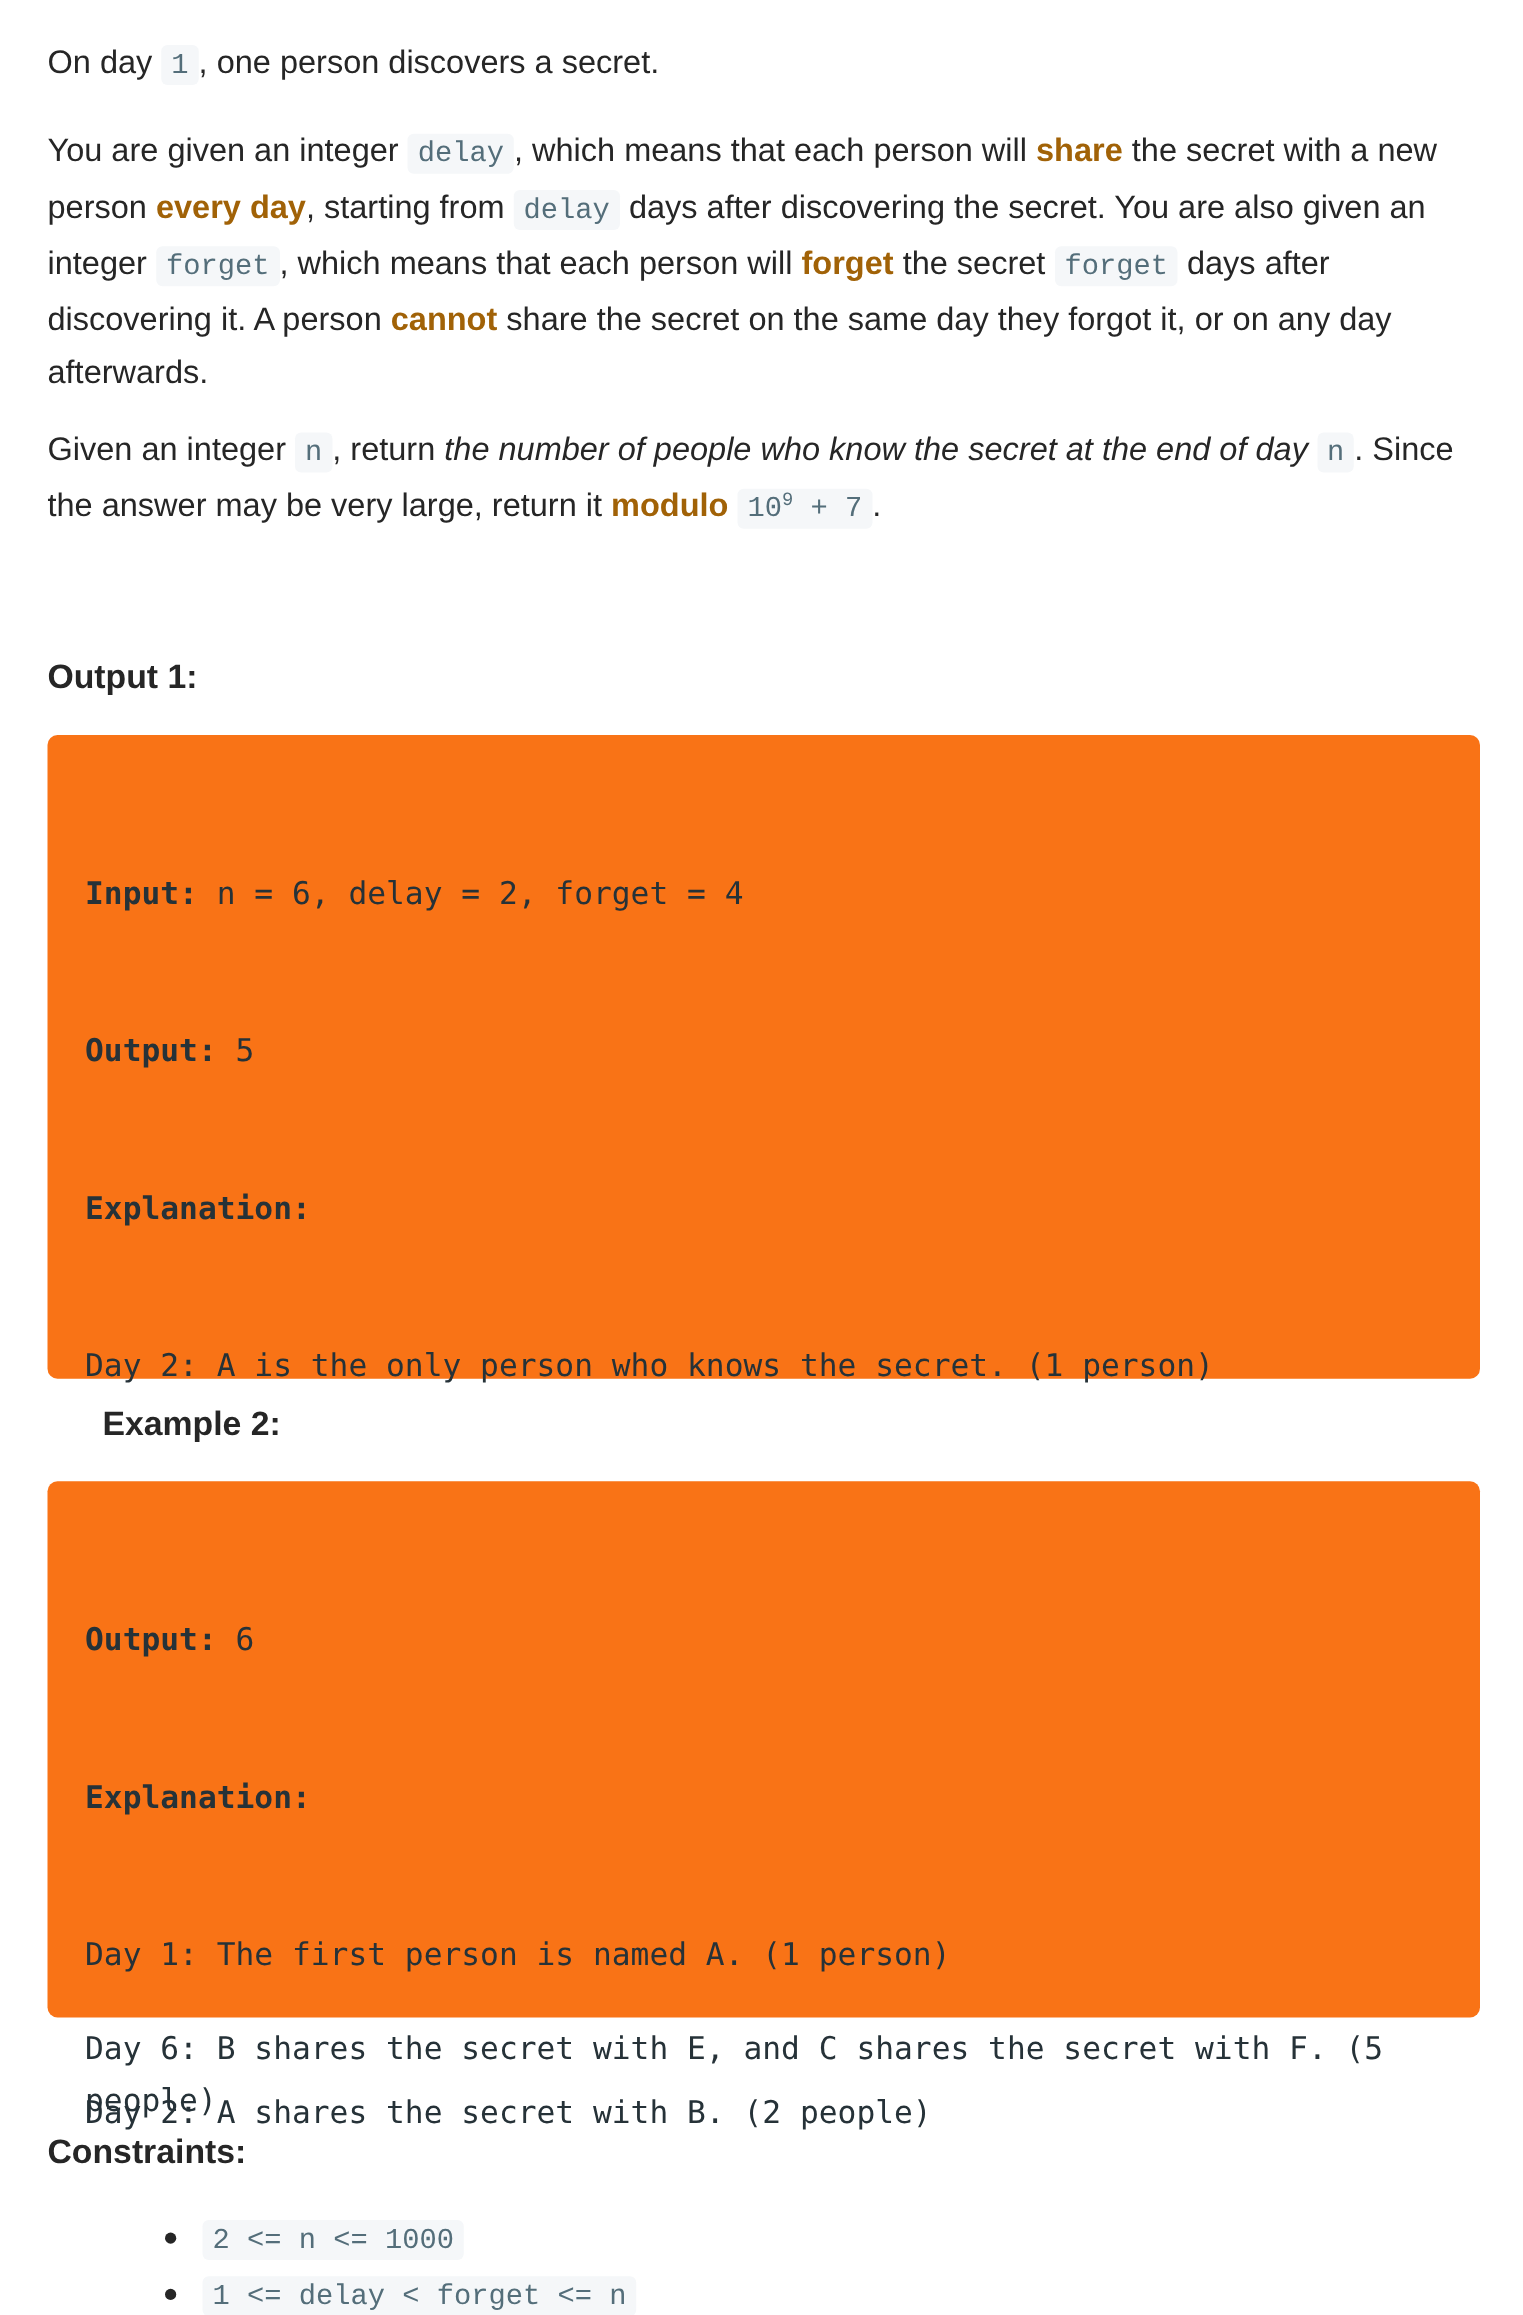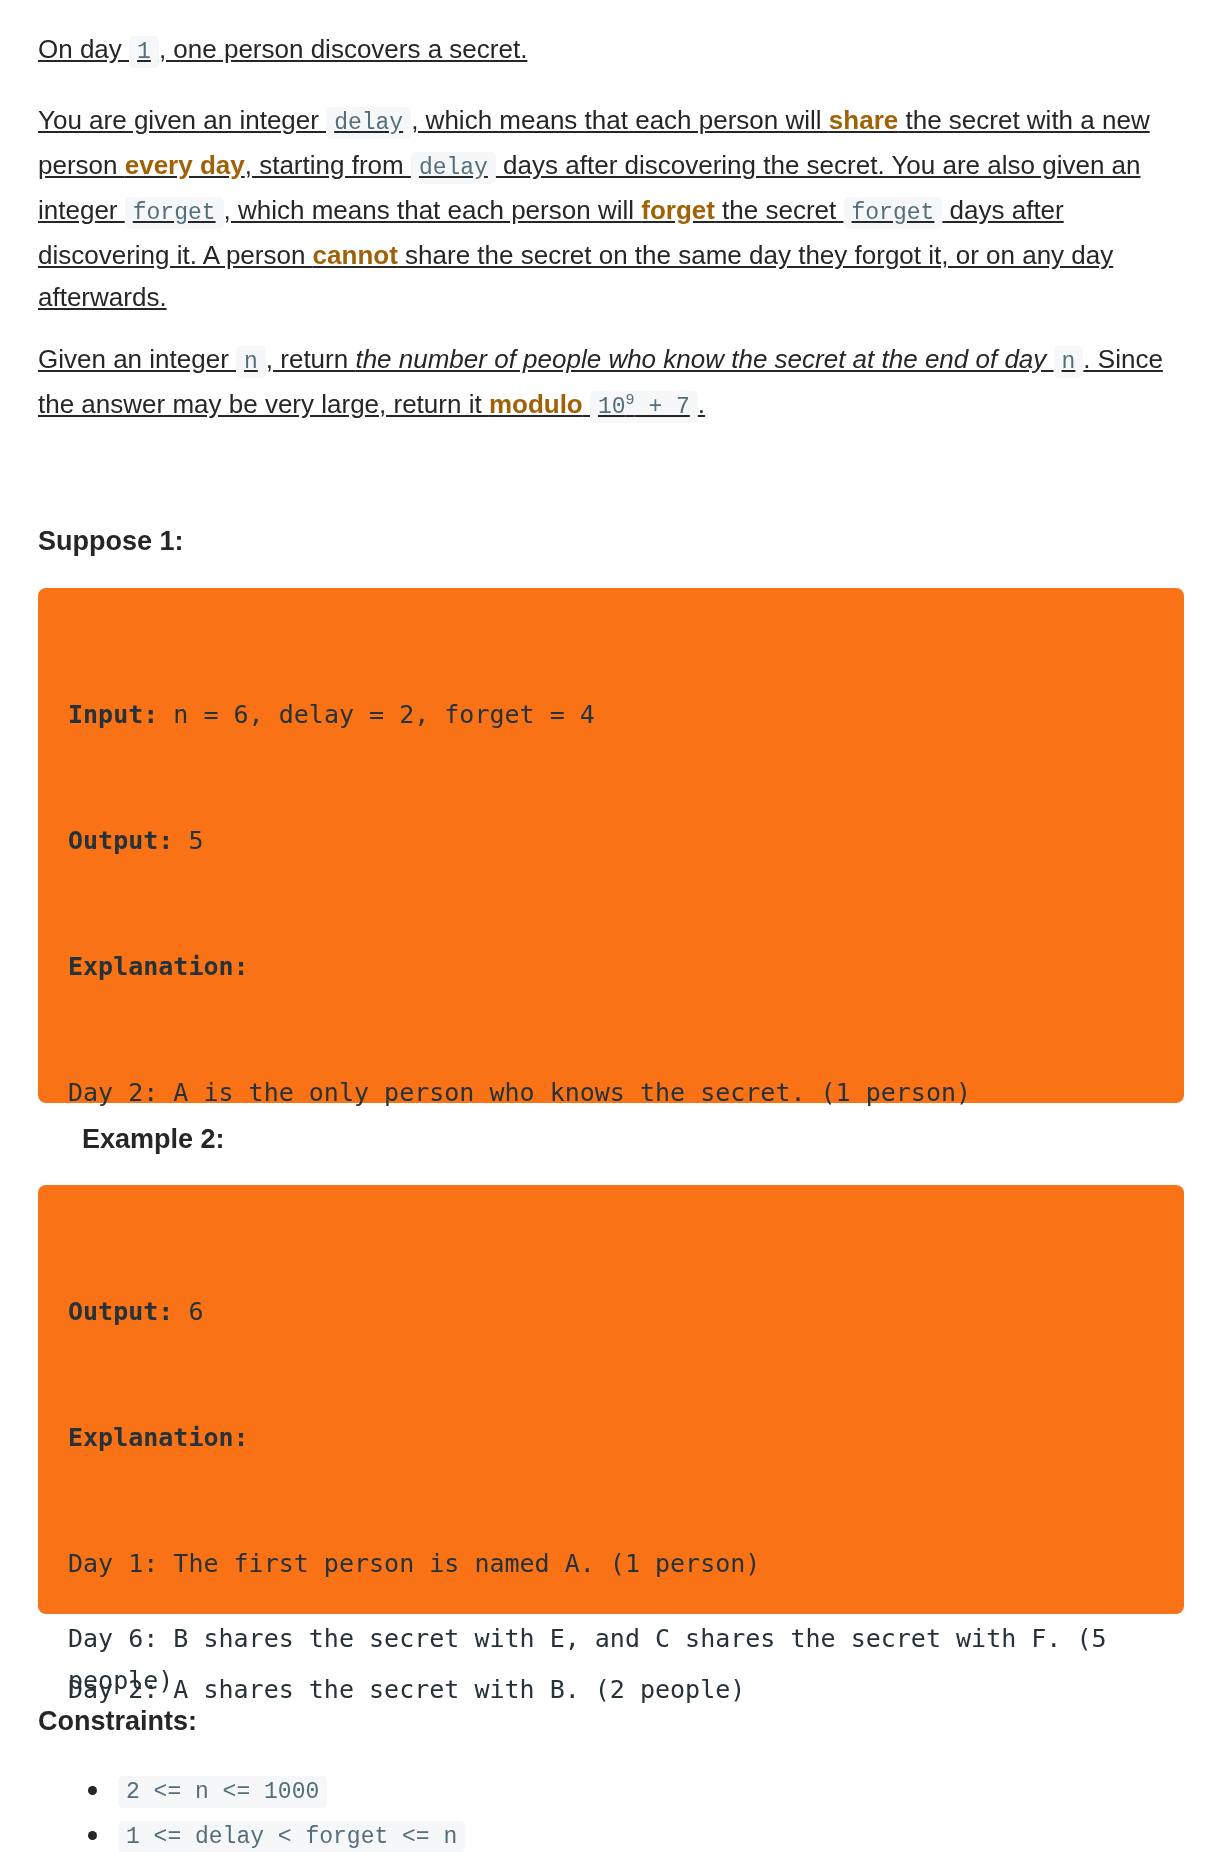--- a/index.html
+++ b/index.html
@@ -4,21 +4,21 @@
 <style>
   html, body { margin: 0; padding: 0; background: #ffffff; }
   body {
     width: 1218px; height: 1852px; overflow: hidden;
     font-family: "Liberation Sans", "DejaVu Sans", sans-serif;
     color: #262626;
     font-size: 26px;
     line-height: 42px;
   }
   .page { position: relative; padding: 0 38px; }
-  p { margin: 0; text-decoration: underline; }
+  p { margin: 0; }
   .p1 { position: absolute; top: 28px; left: 38px; right: 38px; }
   .p2 { position: absolute; top: 99px; left: 38px; right: 30px; }
   .p3 { position: absolute; top: 338px; left: 38px; right: 30px; }
   code.inline {
     font-family: "Liberation Mono", "DejaVu Sans Mono", monospace;
     font-size: 23px;
     color: #546e7a;
     background: #f5f7f9;
     border-radius: 5px;
     padding: 3px 8px;
@@ -46,21 +46,21 @@
   }
   .cb1 { top: 588px; height: 515px; }
   .cb2 { top: 1185px; height: 429px; }
   .codeblock .line { display: block; }
   .codeblock b { font-weight: bold; color: #263238; }
   .sup { font-size: 15px; vertical-align: super; line-height: 0; }
   ul.constraints {
     position: absolute; top: 1768px; left: 38px; margin: 0;
     padding-left: 80px; list-style: none;
   }
-  ul.constraints li { position: relative; line-height: 42px; }
+  ul.constraints li { position: relative; line-height: 42px; margin-left: 44px; }
   ul.constraints li::before {
     content: ""; position: absolute; left: -30px; top: 18px;
     width: 9px; height: 9px; border-radius: 50%; background: #262626;
   }
 </style>
 </head>
 <body>
 
 <div class="page">
 
@@ -69,21 +69,21 @@
   </p>
 
   <p class="p2">
     <span>You are given an integer </span><code class="inline">delay</code><span>, which means that each person will </span><b>share</b><span> the secret with a new person </span><b>every day</b><span>, starting from </span><code class="inline">delay</code><span> days after discovering the secret. You are also given an integer </span><code class="inline">forget</code><span>, which means that each person will </span><b>forget</b><span> the secret </span><code class="inline">forget</code><span> days after discovering it. A person </span><b>cannot</b><span> share the secret on the same day they forgot it, or on any day afterwards.</span>
   </p>
 
   <p class="p3">
     <span>Given an integer </span><code class="inline">n</code><span>, return </span><i>the number of people who know the secret at the end of day </i><code class="inline">n</code><span>. Since the answer may be very large, return it </span><b>modulo</b><span> </span><code class="inline"><span>10</span><span class="sup">9</span><span> + 7</span></code><span>.</span>
   </p>
 
-  <h3 class="h-ex1">Suppose 1:</h3>
+  <h3 class="h-ex1">Output 1:</h3>
   <div class="codeblock cb1">
     <span class="line"><b>Input:</b><span> n = 6, delay = 2, forget = 4</span></span>
     <span class="line"><b>Output:</b><span> 5</span></span>
     <span class="line"><b>Explanation:</b></span>
     <span class="line">Day 2: A is the only person who knows the secret. (1 person)</span>
     <span class="line">Day 3: A shares the secret with a new person, B. (2 people)</span>
     <span class="line">Day 4: A shares the secret with a new person, C. (3 people)</span>
     <span class="line">Day 5: A forgets the secret, and B shares the secret with a new person, D. (3 people)</span>
     <span class="line">Day 6: B shares the secret with E, and C shares the secret with F. (5 people)</span>
   </div>

